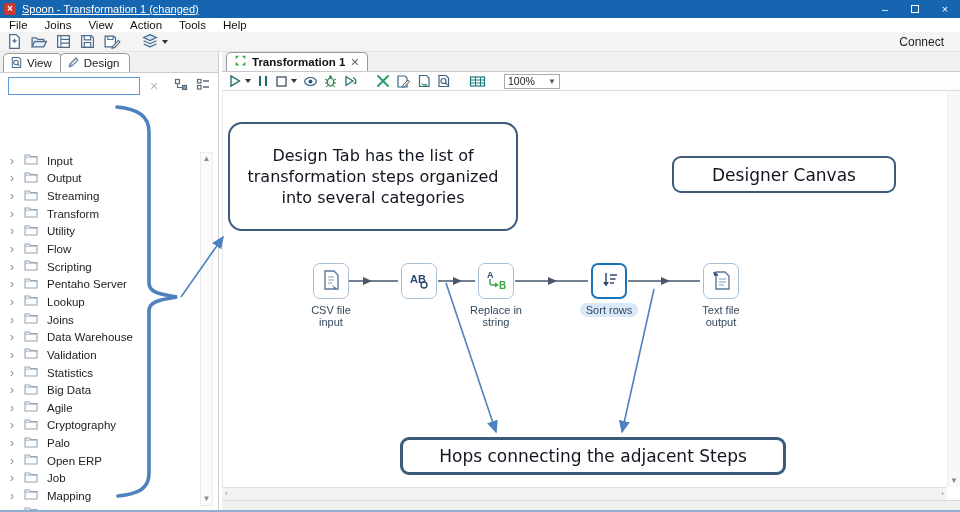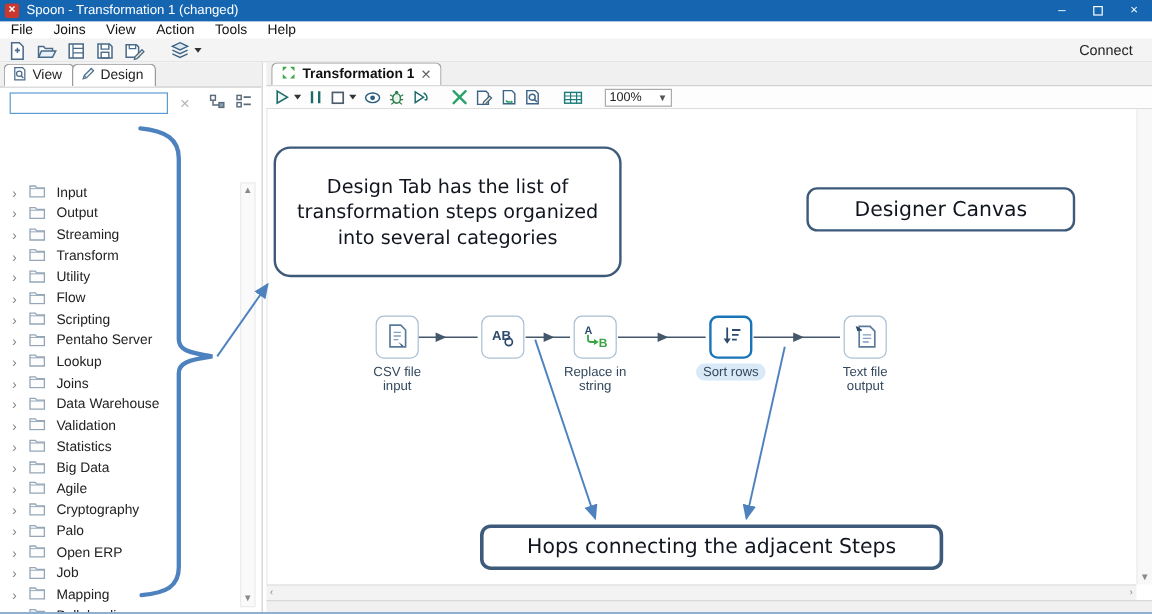--- a/index.html
+++ b/index.html
@@ -2,29 +2,29 @@
 <html><head>
 <meta charset="utf-8">
 <style>
   * { margin:0; padding:0; box-sizing:border-box; }
   html,body { width:960px; height:512px; overflow:hidden; }
   body { font-family:"Liberation Sans", sans-serif; background:#fff; position:relative; font-size:12px; color:#222; }
 
   
   .titlebar { position:absolute; left:0; top:0; width:960px; height:18px; background:#1565b0; display:flex; align-items:center; padding-left:4px; }
   .app-icon { width:12px; height:12px; background:#c8382e; border-radius:2px; color:#fff; font-size:10px; font-weight:bold; line-height:12px; text-align:center; margin-right:6px; }
-  .title-text { color:#fff; font-size:11px; }
+  .title-text { color:#fff; font-size:11px;text-decoration:underline; }
   .win-controls { position:absolute; right:0; top:0; height:18px; display:flex; }
   .win-btn { width:30px; height:18px; color:#fff; font-size:11px; display:flex; align-items:center; justify-content:center; }
   .max-glyph { width:8px; height:8px; border:1px solid #fff; display:inline-block; }
 
   .menubar { position:absolute; left:0; top:18px; width:960px; height:14px; background:#fff; display:flex; gap:17px; padding-left:9px; align-items:center; }
   .menu-item { font-size:11.5px; color:#111; }
 
-  .toolbar { position:absolute; left:0; top:32px; width:960px; height:20px; background:#f4f4f4; border-bottom:1px solid #e2e2e2; display:flex; align-items:flex-end; padding-left:6px; gap:7px; }
+  .toolbar { position:absolute; left:0; top:32px; width:960px; height:20px; background:#f4f4f4; border-bottom:1px solid #e2e2e2; display:flex; align-items:center; padding-left:6px; gap:7px; }
   .tbtn { display:flex; align-items:center; height:18px; }
   .caret { width:0; height:0; border-left:3.5px solid transparent; border-right:3.5px solid transparent; border-top:4px solid #333; margin-left:3px; }
   .connect { position:absolute; right:16px; top:0; height:20px; display:flex; align-items:center; font-size:12px; color:#222; }
 
   
   .left-panel { position:absolute; left:0; top:52px; width:219px; height:458px; background:#fff; border-right:1px solid #cfcfcf; }
   .lp-tabs { height:21px; background:#f0f0f0; border-bottom:1px solid #cccccc; padding-left:3px; display:flex; align-items:flex-end; }
   .lp-tab { background:#fff; border:1px solid #9a9a9a; border-bottom:none; border-radius:5px 5px 0 0; padding:2px 9px 2px 6px; display:flex; align-items:center; gap:4px; font-size:11.5px; margin-right:-2px; height:19px; }
   .search-row { height:26px; display:flex; align-items:center; padding:0 4px 0 8px; gap:6px; }
   .search-input { width:132px; height:18px; border:1.6px solid #5b9bd5; outline:none; font-size:11px; padding:0 3px; }

